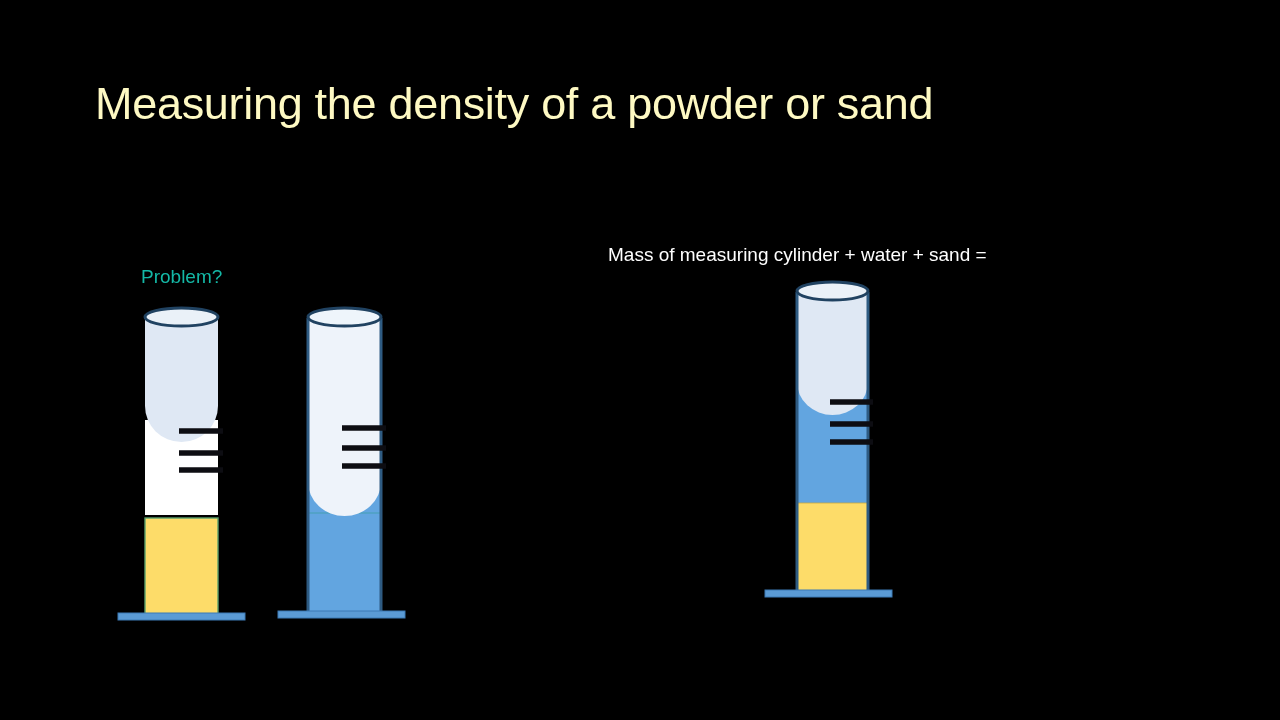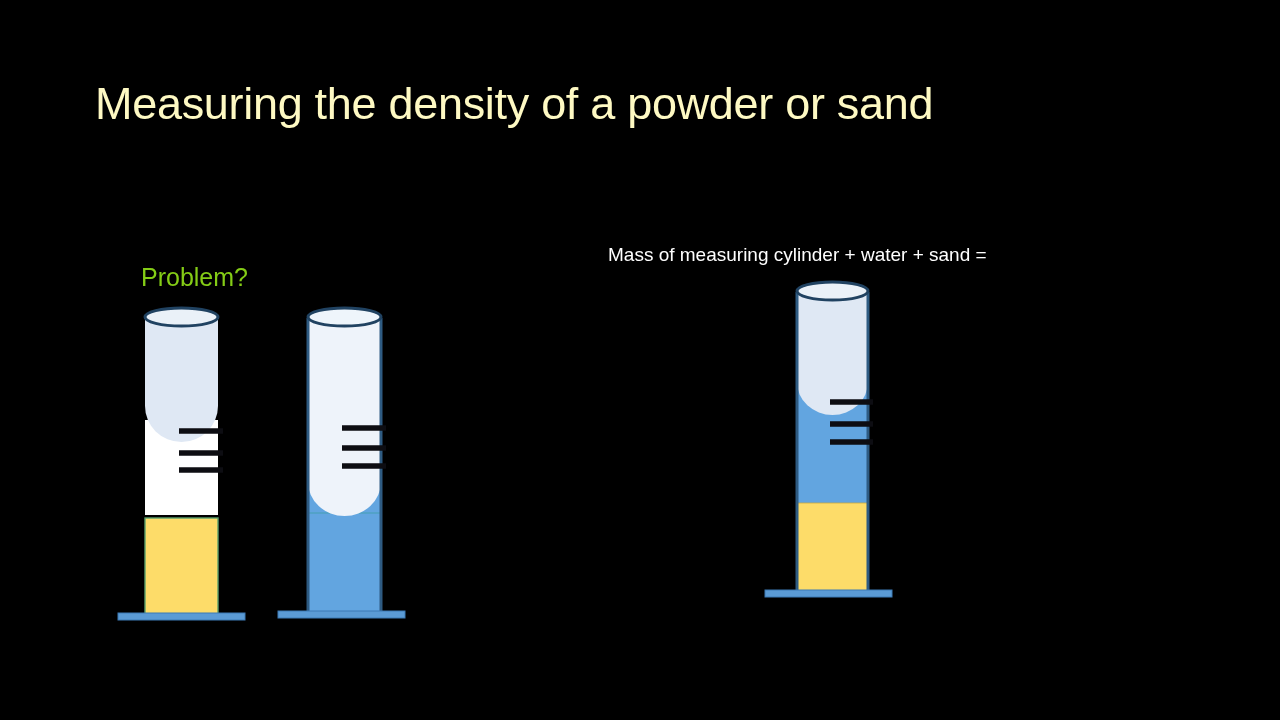--- a/index.html
+++ b/index.html
@@ -45,23 +45,23 @@
     color: #ffffff;
     white-space: nowrap;
   }
   #left-text-block  { left: 128px; top: 188px; }
   #right-text-block { left: 608px; top: 200px; margin-top: 40px; }
 
   #problem-note {
     position: absolute;
     left: 141px;
     top: 264px;
-    font-size: 25px;
+    font-size: 19px;
     line-height: 26px;
-    color: #84cc16;
+    color: #14b8a6;
     white-space: nowrap;
   }
 
   
   .cylinder {
     position: absolute;
   }
   .cylinder svg { display: block; overflow: visible; }
 
   

